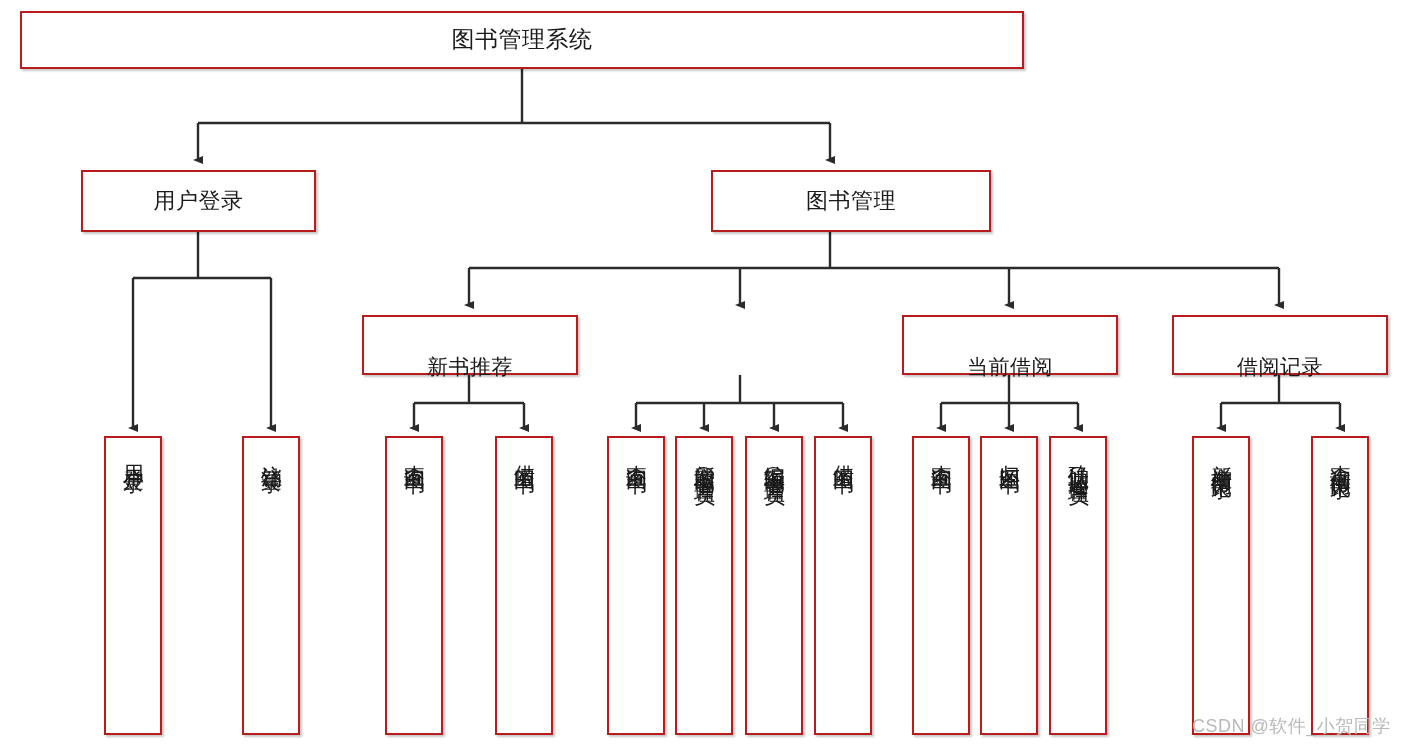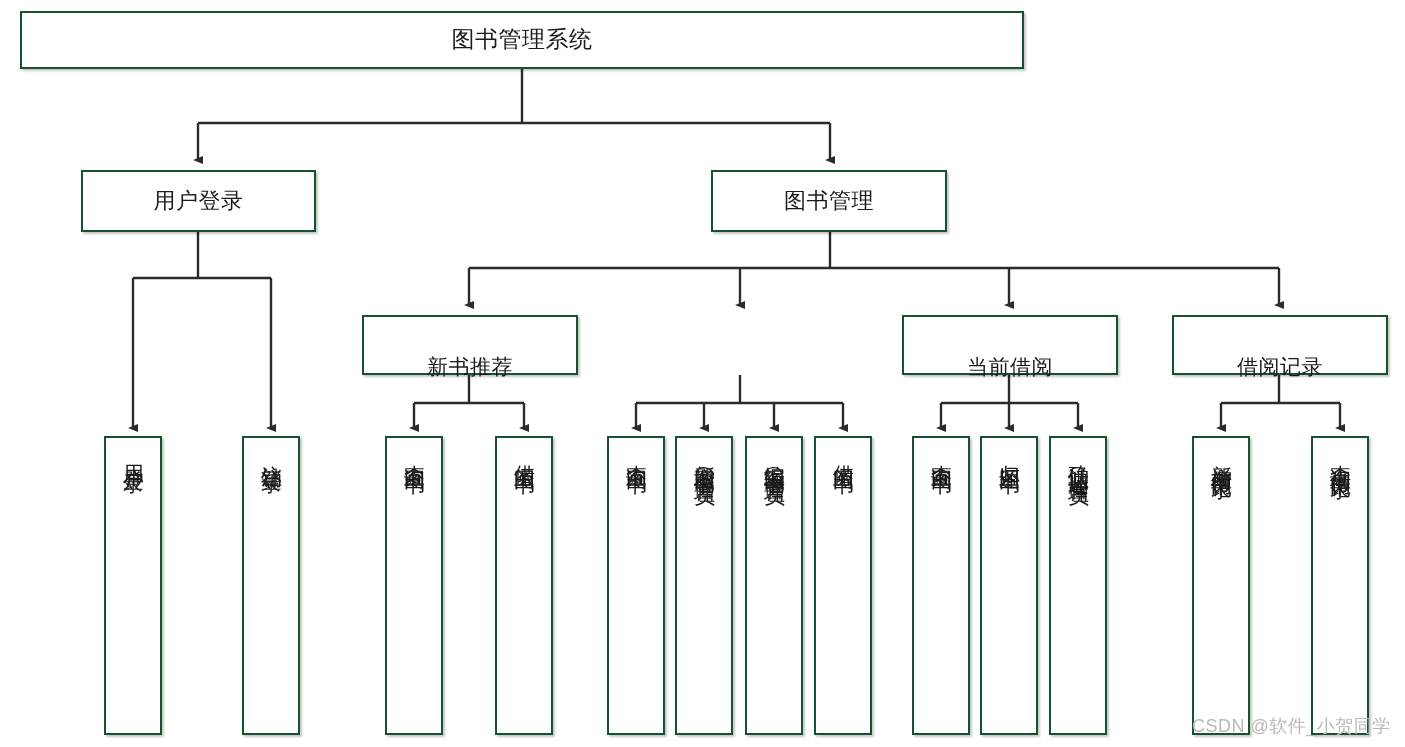--- a/index.html
+++ b/index.html
@@ -22,21 +22,21 @@
   svg.edges {
     position: absolute;
     left: 0;
     top: 0;
     width: 1405px;
     height: 747px;
   }
   .node {
     position: absolute;
     box-sizing: border-box;
-    border: 2px solid #14532d;
+    border: 2px solid #b91c1c;
     background: #ffffff;
     display: flex;
     align-items: center;
     justify-content: center;
     text-align: center;
     box-shadow: 2px 2px 2px rgba(0,0,0,0.22);
   }
   .node-label {
     display: block;
     line-height: 1.18;
@@ -125,21 +125,21 @@
     </g>
   </svg>
 
   <div class="node root" style="left:20px; top:11px; width:1004px; height:58px;">
     <span class="node-label">图书管理系统</span>
   </div>
 
   <div class="node level2" style="left:81px; top:170px; width:235px; height:62px;">
     <span class="node-label">用户登录</span>
   </div>
-  <div class="node level2" style="left:711px; top:170px; width:236px; height:62px;">
+  <div class="node level2" style="left:711px; top:170px; width:280px; height:62px;">
     <span class="node-label">图书管理</span>
   </div>
 
   <div class="node level3" style="left:362px; top:315px; width:216px; height:60px;">
     <span class="node-label">新书推荐</span>
   </div>
   <div class="node level3" style="left:1172px; top:315px; width:216px; height:60px;">
     <span class="node-label">借阅记录</span>
   </div>
   <div class="node level3" style="left:902px; top:315px; width:216px; height:60px;">

